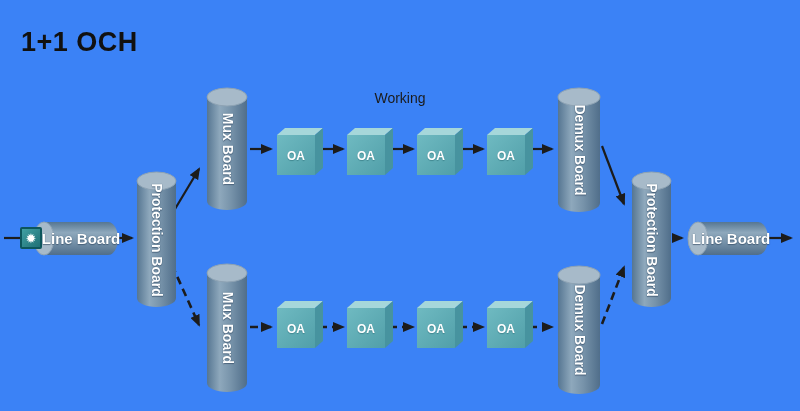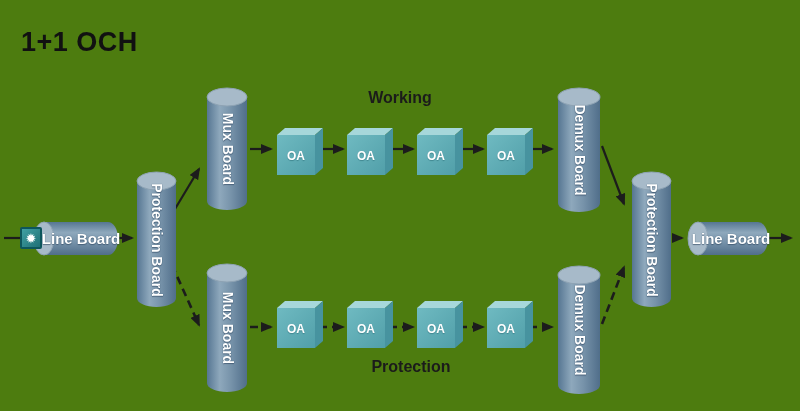--- a/index.html
+++ b/index.html
@@ -1,26 +1,26 @@
 <!DOCTYPE html>
 <html><head>
 <meta charset="utf-8">
 <style>
   html,body{margin:0;padding:0;background:#fff;}
   .stage{
-    position:relative;width:800px;height:411px;overflow:hidden;background:#4d7c0f;
+    position:relative;width:800px;height:411px;overflow:hidden;background:#3b82f6;
     font-family:"Liberation Sans",sans-serif;
   }
   .layer{position:absolute;left:0;top:0;}
   .title{
     position:absolute;left:21px;top:27px;font-size:27px;font-weight:700;color:#111;
     letter-spacing:0.5px;white-space:nowrap;
   }
   .pathlabel{
-    position:absolute;transform:translate(-50%,-50%);font-size:16px;font-weight:700;
+    position:absolute;transform:translate(-50%,-50%);font-size:14px;font-weight:400;
     color:#1b1b1b;white-space:nowrap;
   }
   .hlabel{
     position:absolute;transform:translate(-50%,-50%);color:#fff;font-weight:700;
     font-size:15px;white-space:nowrap;text-shadow:0 0 1px #3a5a74,0 1px 1px rgba(40,60,85,.55);
   }
   .vlabel{
     position:absolute;transform:translate(-50%,-50%) rotate(90deg);color:#fff;font-weight:700;
     font-size:14px;white-space:nowrap;text-shadow:0 0 1px #3a5a74,1px 0 1px rgba(40,60,85,.55);
   }
@@ -172,21 +172,20 @@
     <g>
       <polygon points="487,308 495,301 533,301 525,308" fill="#a6d7da"></polygon>
       <polygon points="525,308 533,301 533,341 525,348" fill="#47939f"></polygon>
       <rect x="487" y="308" width="38" height="40" fill="url(#goa)"></rect>
     </g>
   </svg>
 
   <div class="title">1+1 OCH</div>
 
   <div class="pathlabel" style="left:400px;top:98px">Working</div>
-  <div class="pathlabel" style="left:411px;top:367px">Protection</div>
 
   <div class="tx-icon">
     <span>✹</span>
   </div>
 
   <div class="hlabel" style="left:81px;top:238px">Line Board</div>
   <div class="vlabel" style="left:157px;top:240px">Protection Board</div>
   <div class="vlabel" style="left:228px;top:149px">Mux Board</div>
   <div class="vlabel" style="left:228px;top:328px">Mux Board</div>
   <div class="vlabel" style="left:580px;top:150px">Demux Board</div>

